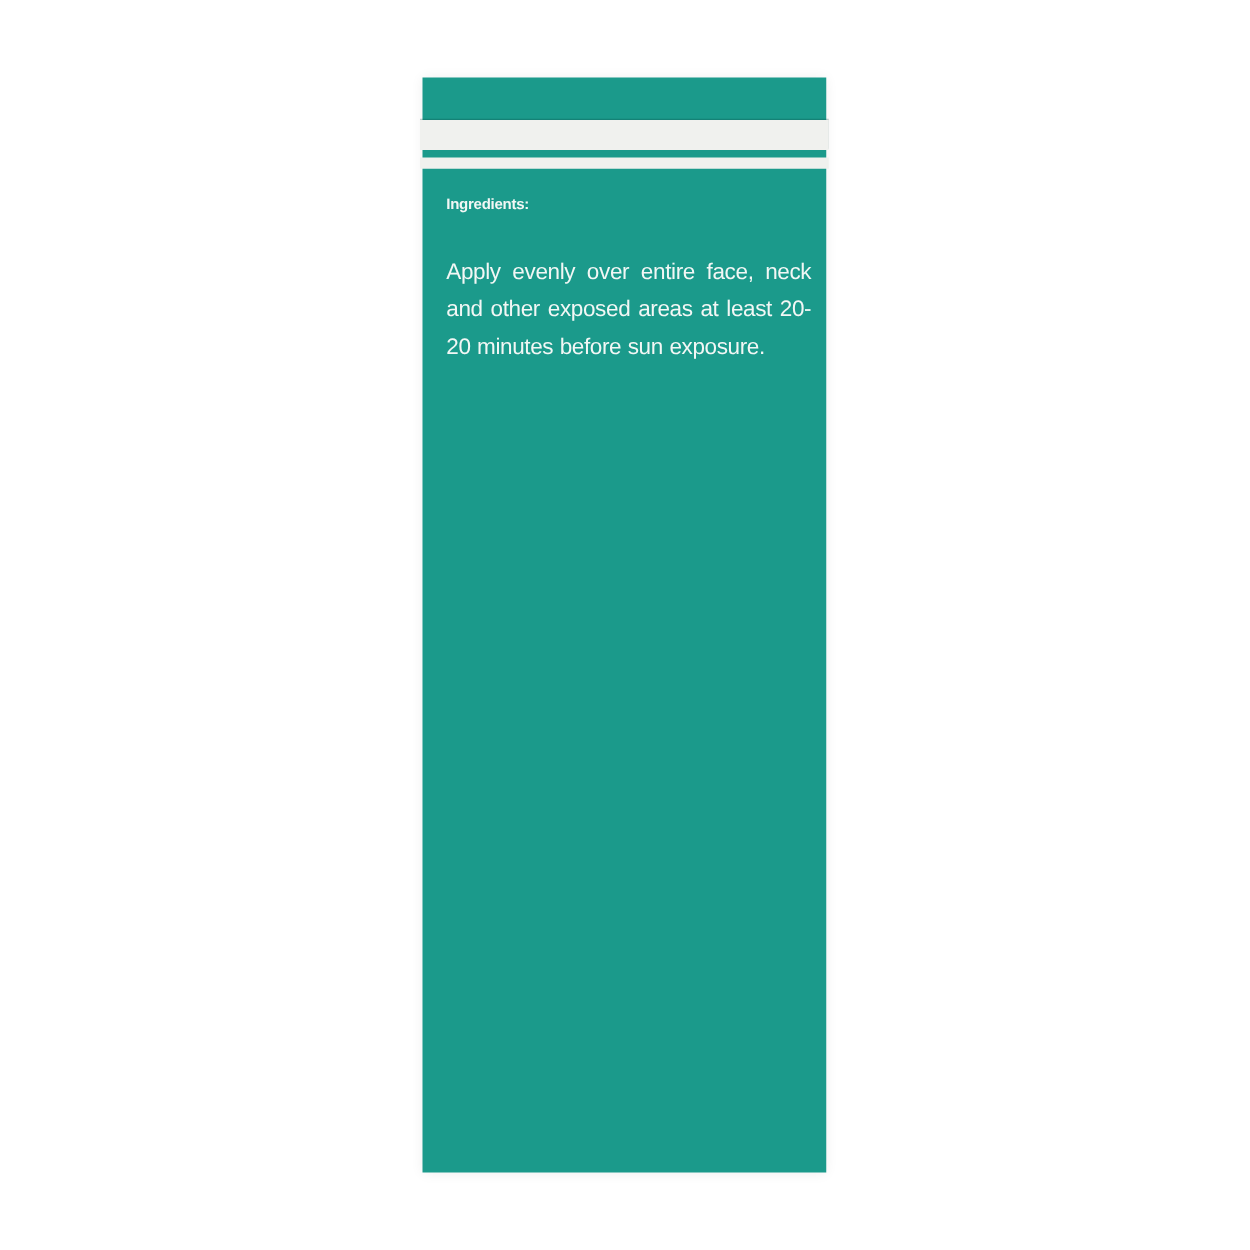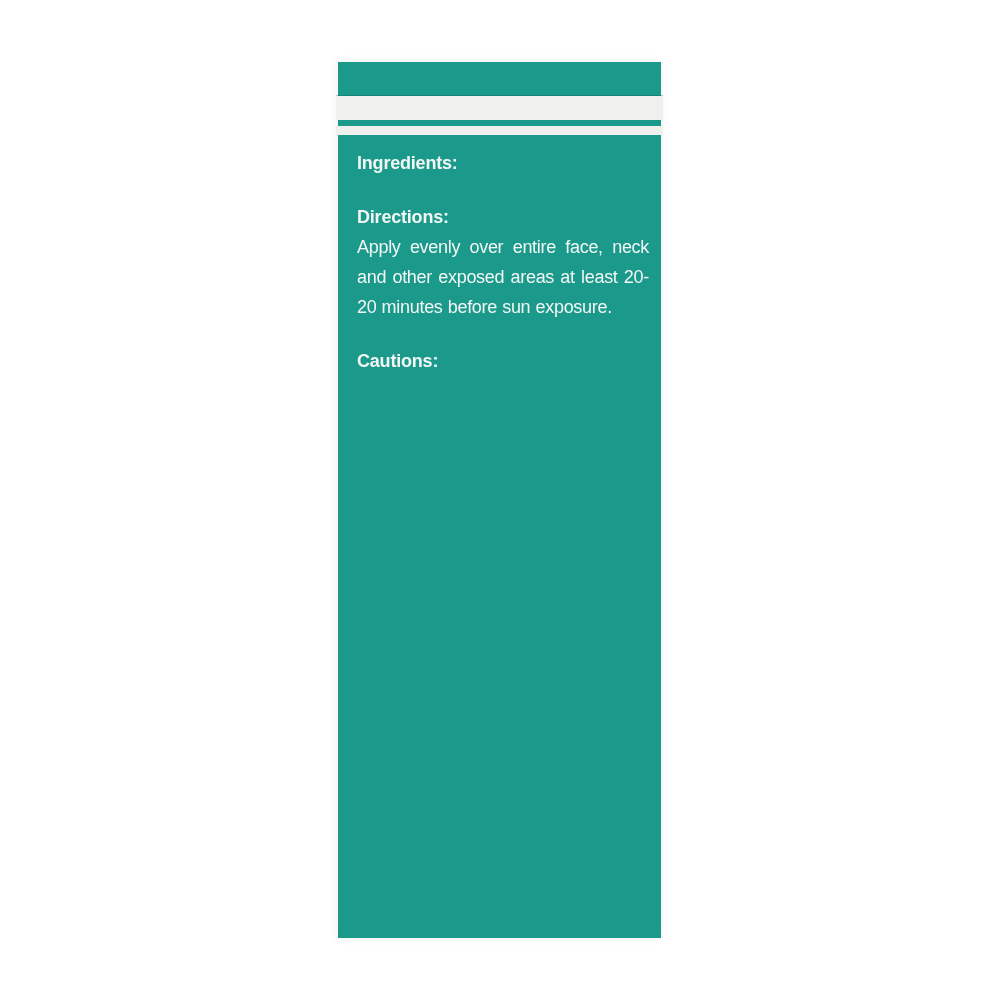--- a/index.html
+++ b/index.html
@@ -47,21 +47,21 @@
     padding: 13px 12px 0 19px;
     overflow: hidden;
     color: #f2f7f5;
     font-size: 18px;
     letter-spacing: -0.3px;
     line-height: 30px;
     word-spacing: 0.5px;
   }
   .content h3 {
     margin: 0;
-    font-size: 18px;
+    font-size: 12px;
     font-weight: bold;
     letter-spacing: -0.2px;
   }
   .content p {
     margin: 0;
   }
   .pre {
     white-space: pre-line;
   }
   .just {
@@ -80,22 +80,20 @@
   <div class="stripe stripe-thin" style="background: rgb(240, 241, 238);"></div>
 
   <div class="content" style="color: rgb(242, 247, 245);">
 
     <section>
       <h3>Ingredients:</h3>
     </section>
 
 
     <section>
-      <h3>Directions:</h3>
       <p class="just">Apply evenly over entire face, neck and other exposed areas at least 20-20 minutes before sun exposure.</p>
     </section>
 
     <section>
-      <h3>Cautions:</h3>
     </section>
 
   </div>
 </div>
 
 </body></html>

